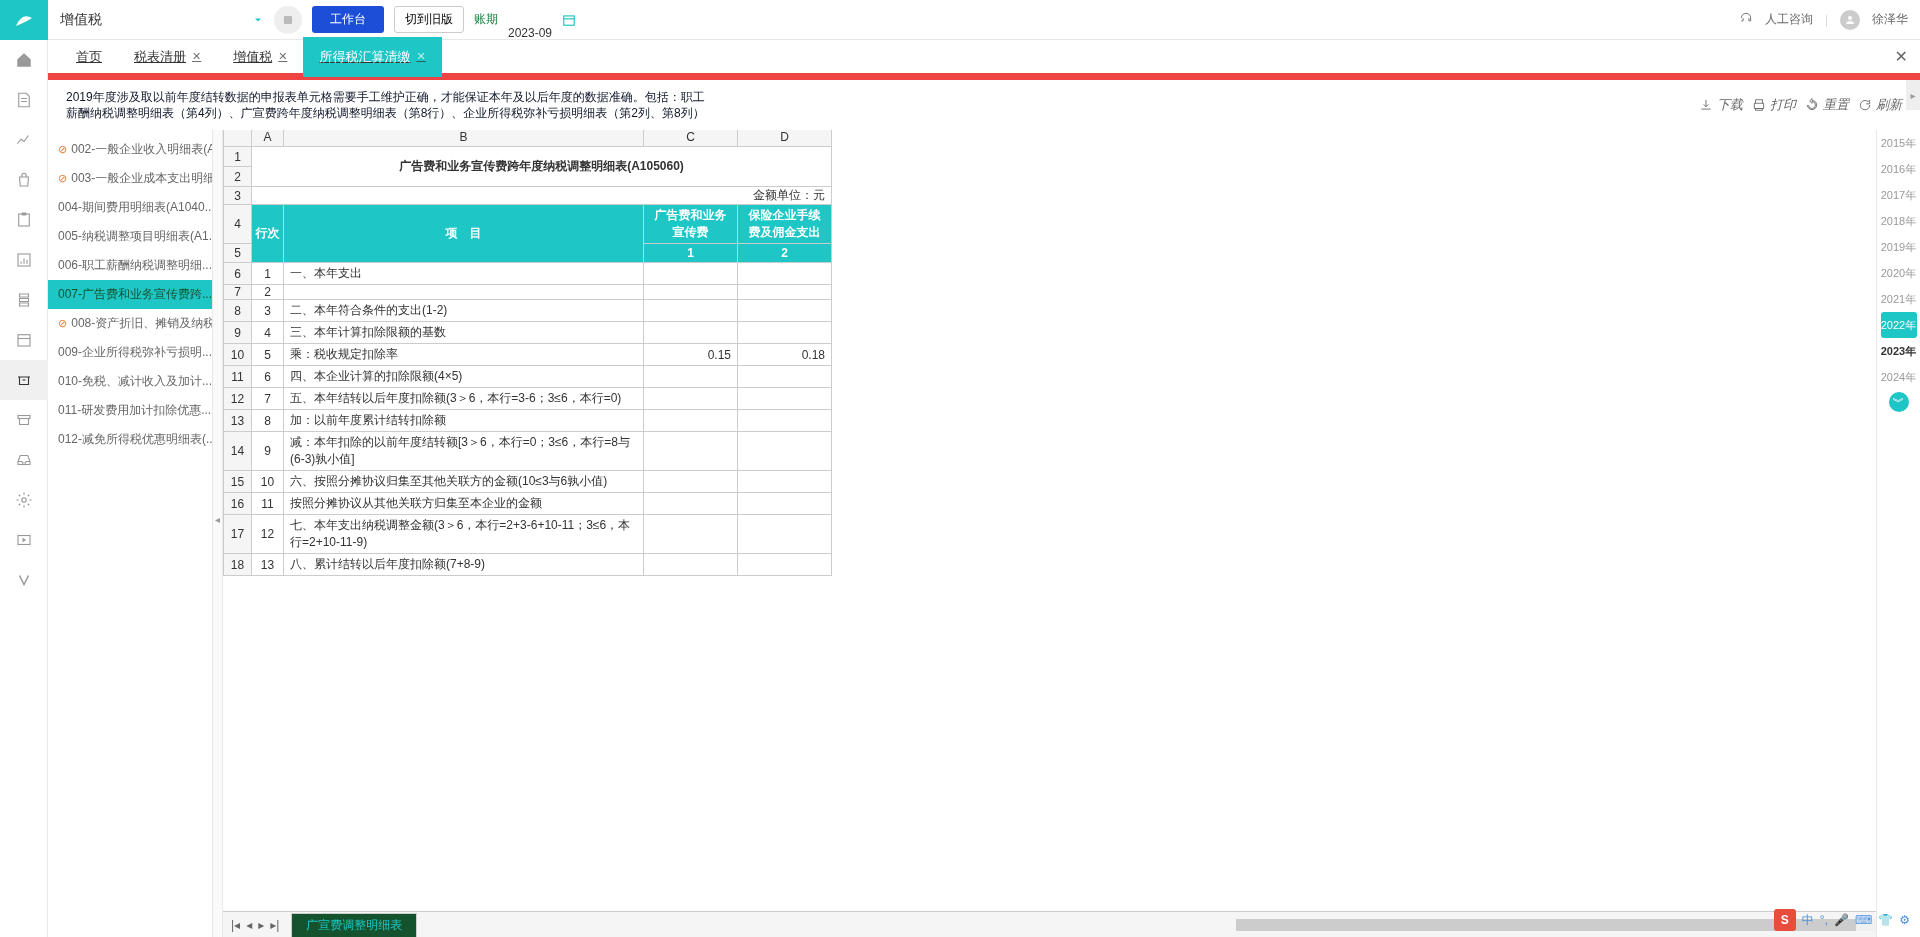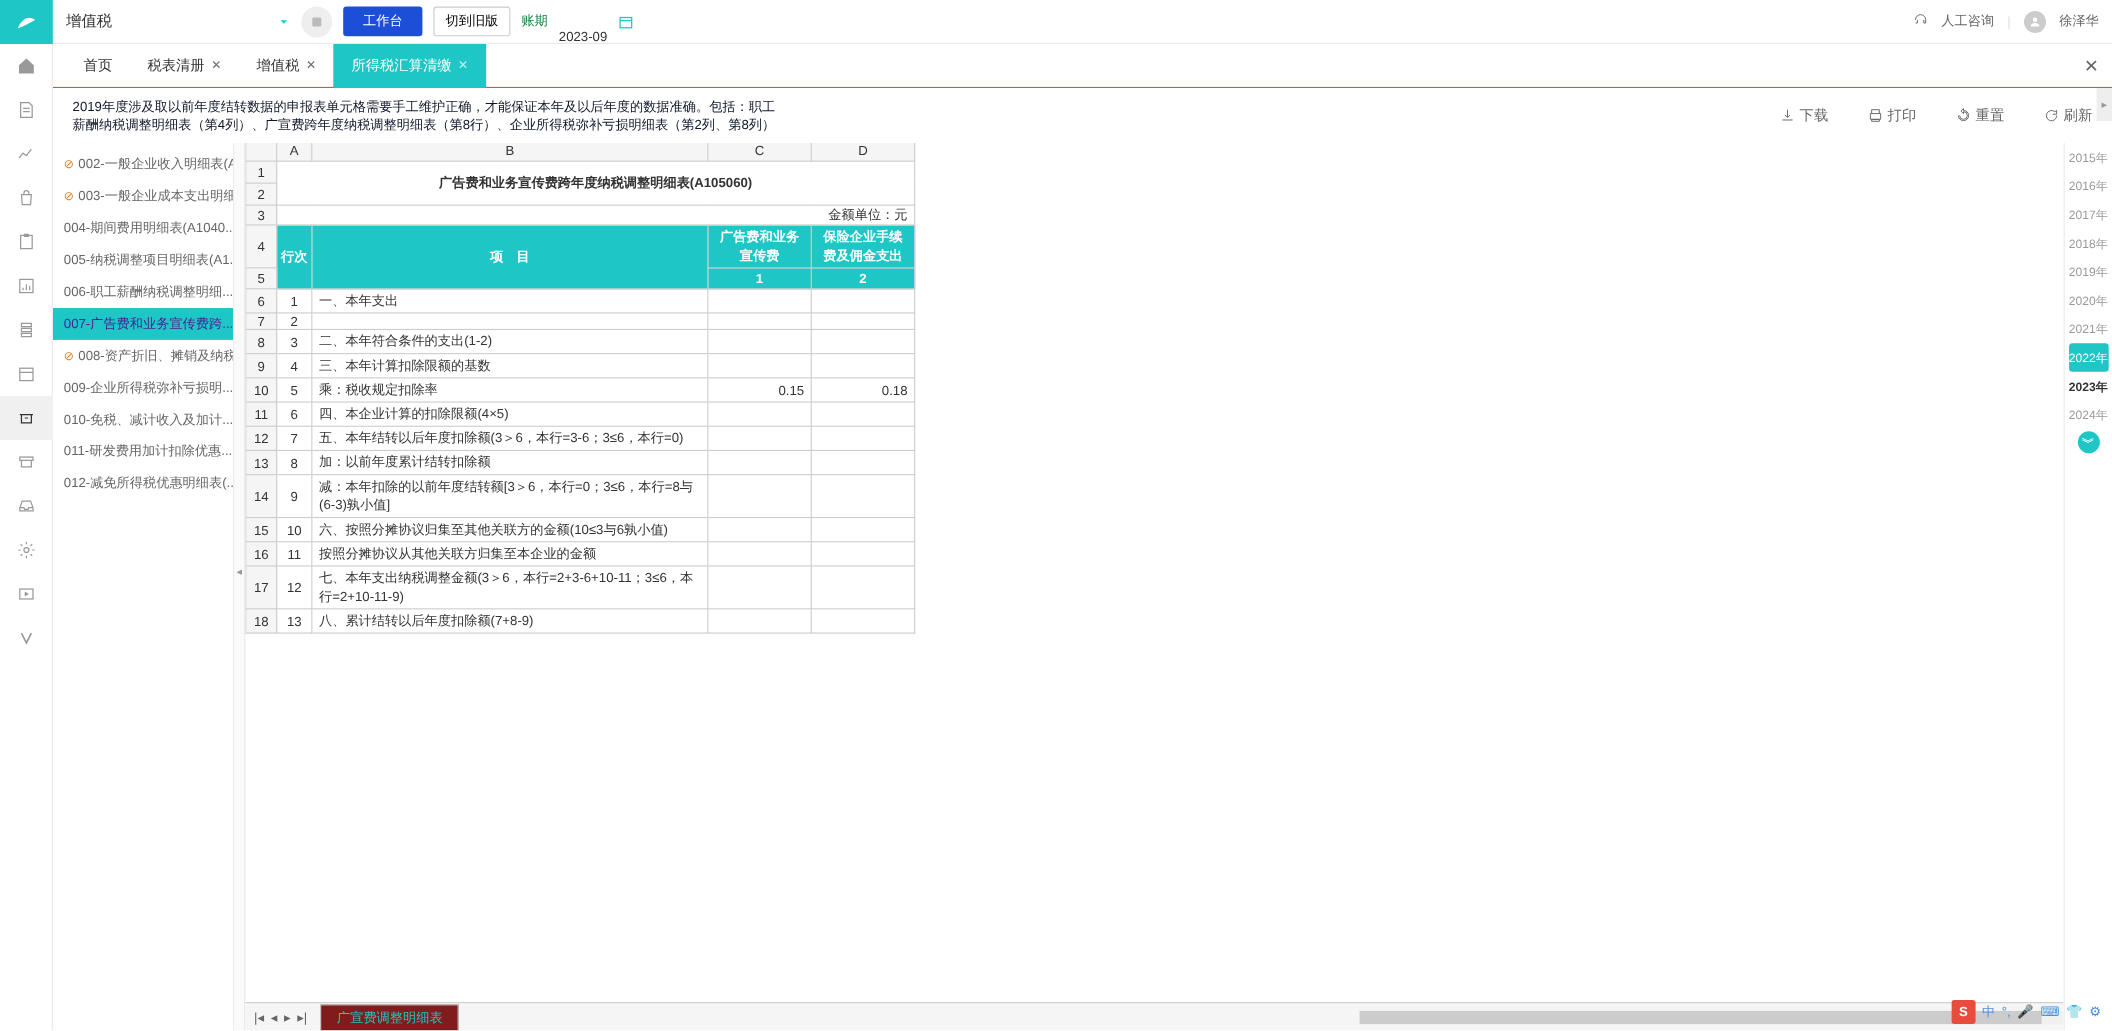--- a/index.html
+++ b/index.html
@@ -17,35 +17,35 @@
 .chev-down { width: 12px; height: 12px; fill: #1ec6c6; }
 .circle-icon { width: 28px; height: 28px; border-radius: 50%; background: #eee; display: flex; align-items: center; justify-content: center; }
 .btn-primary { background: #1d4ed8; color: #fff; border: none; padding: 5px 18px; border-radius: 3px; cursor: pointer; font-size: 12px; font-family: Liberation Mono, monospace; }
 .btn-outline { background: #fff; border: 1px solid #ccc; padding: 4px 10px; border-radius: 3px; cursor: pointer; font-size: 12px; }
 .period-label { color: #15803d; }
 .period-value { color: #333; margin-top: 26px; }
 .cal-icon { width: 14px; height: 14px; fill: #1ec6c6; }
 .top-right { margin-left: auto; display: flex; align-items: center; gap: 12px; color: #666; }
 .top-right .sep { color: #ddd; }
 .avatar { width: 20px; height: 20px; border-radius: 50%; background: #ccc; display: inline-flex; align-items: center; justify-content: center; }
-.tabs-bar { height: 40px; display: flex; align-items: center; border-bottom: 1px solid #ef4444; padding: 0 12px; position: relative; }
+.tabs-bar { height: 40px; display: flex; align-items: center; border-bottom: 7px solid #ef4444; padding: 0 12px; position: relative; text-decoration: underline; }
 .tab { padding: 0 16px; height: 40px; display: flex; align-items: center; gap: 6px; cursor: pointer; font-size: 13px; }
 .tab.active { background: #1ec6c6; color: #fff; }
 .tab-close { font-size: 11px; opacity: 0.7; }
 .tabs-close-all { position: absolute; right: 12px; font-size: 16px; color: #666; cursor: pointer; }
 .content { flex: 1; display: flex; overflow: hidden; position: relative; }
 .warning-toolbar { position: absolute; top: 0; left: 0; right: 0; height: 50px; display: flex; align-items: center; padding: 8px 18px; z-index: 2; background: #fff; }
 .warning-text { color: #0f172a; font-size: 12px; line-height: 16px; max-width: 650px; }
-.toolbar-actions { margin-left: auto; display: flex; gap: 36px; }
+.toolbar-actions { margin-left: auto; display: flex; gap: 9px; font-style: italic; }
 .toolbar-btn { display: flex; align-items: center; gap: 4px; color: #666; cursor: pointer; font-size: 13px; }
 .toolbar-btn svg { width: 14px; height: 14px; fill: currentColor; }
 .work-area { flex: 1; display: flex; margin-top: 22px; overflow: hidden; }
 .form-list { width: 165px; border-right: 1px solid #e8e8e8; overflow-y: auto; padding: 4px 0; }
 .form-item { padding: 6px 10px; font-size: 12px; color: #666; cursor: pointer; white-space: nowrap; overflow: hidden; text-overflow: ellipsis; display: flex; align-items: center; gap: 4px; }
-.form-item.active { background: #1ec6c6; color: #4c1d95; }
+.form-item.active { background: #1ec6c6; color: #14532d; }
 .form-item .warn { color: #e67e22; font-size: 11px; flex-shrink: 0; }
 .collapse-handle { width: 10px; background: #fafafa; border-right: 1px solid #e8e8e8; display: flex; align-items: center; justify-content: center; cursor: pointer; color: #999; font-size: 10px; }
 .sheet-area { flex: 1; display: flex; flex-direction: column; overflow: hidden; position: relative; }
 .formula-bar { height: 24px; border-bottom: 1px solid #ccc; display: flex; align-items: center; background: #fff; }
 .cell-ref-box { width: 260px; border-right: 1px solid #ccc; padding: 2px 6px; font-size: 12px; height: 100%; display: flex; align-items: center; }
 .cell-ref-input { border: none; outline: none; width: 100%; font-size: 12px; border-bottom: 1px solid #1ec6c6; }
 .grid-wrap { flex: 1; overflow: auto; position: relative; }
 .grid { border-collapse: collapse; }
 .grid th, .grid td { border: 1px solid #ccc; font-size: 12px; }
 .col-hdr { background: #f5f5f5; text-align: center; height: 20px; font-weight: normal; }
@@ -55,21 +55,21 @@
 .c-b { width: 360px; padding: 2px 6px; }
 .c-c { width: 94px; text-align: right; padding: 2px 6px; }
 .c-d { width: 94px; text-align: right; padding: 2px 6px; }
 .title-cell { text-align: center; font-weight: bold; font-size: 14px; height: 40px; }
 .unit-cell { text-align: right; padding-right: 6px; }
 .hdr-teal { background: #1ec6c6; color: #fff; text-align: center; font-weight: bold; }
 .row-tall { height: 36px; }
 .sheet-tabs { height: 26px; border-top: 1px solid #ccc; display: flex; align-items: center; background: #f5f5f5; font-size: 12px; }
 .sheet-nav { display: flex; gap: 2px; padding: 0 6px; }
 .sheet-nav span { cursor: pointer; color: #666; padding: 0 2px; }
-.sheet-tab { background: #7f1d1d; border: 1px solid #ccc; border-bottom: none; padding: 3px 14px; margin-left: 4px; color: #1ec6c6; }
+.sheet-tab { background: #14532d; border: 1px solid #ccc; border-bottom: none; padding: 3px 14px; margin-left: 4px; color: #1ec6c6; }
 .year-rail { width: 44px; background: #fff; border-left: 1px solid #e8e8e8; display: flex; flex-direction: column; align-items: center; padding: 6px 0; gap: 2px; }
 .year-btn { width: 36px; height: 26px; display: flex; align-items: center; justify-content: center; font-size: 11px; color: #999; cursor: pointer; border-radius: 3px; text-align: center; }
 .year-btn.active { background: #1ec6c6; color: #fff; }
 .year-btn.current { color: #333; font-weight: bold; }
 .rail-arrow { width: 20px; height: 20px; border-radius: 50%; background: #1ec6c6; color: #fff; display: flex; align-items: center; justify-content: center; font-size: 12px; cursor: pointer; }
 .expand-arrow { position: absolute; right: 0; top: 0; width: 14px; height: 30px; background: #eee; display: flex; align-items: center; justify-content: center; font-size: 10px; color: #999; cursor: pointer; z-index: 3; }
 .ime-bar { position: fixed; bottom: 6px; right: 10px; display: flex; align-items: center; gap: 6px; font-size: 12px; }
 .ime-logo { width: 22px; height: 22px; background: #e74c3c; color: #fff; display: flex; align-items: center; justify-content: center; border-radius: 3px; font-weight: bold; }
 .ime-item { color: #4a90e2; }
 .hscroll { margin-left: auto; width: 640px; height: 12px; background: #f0f0f0; position: relative; }

